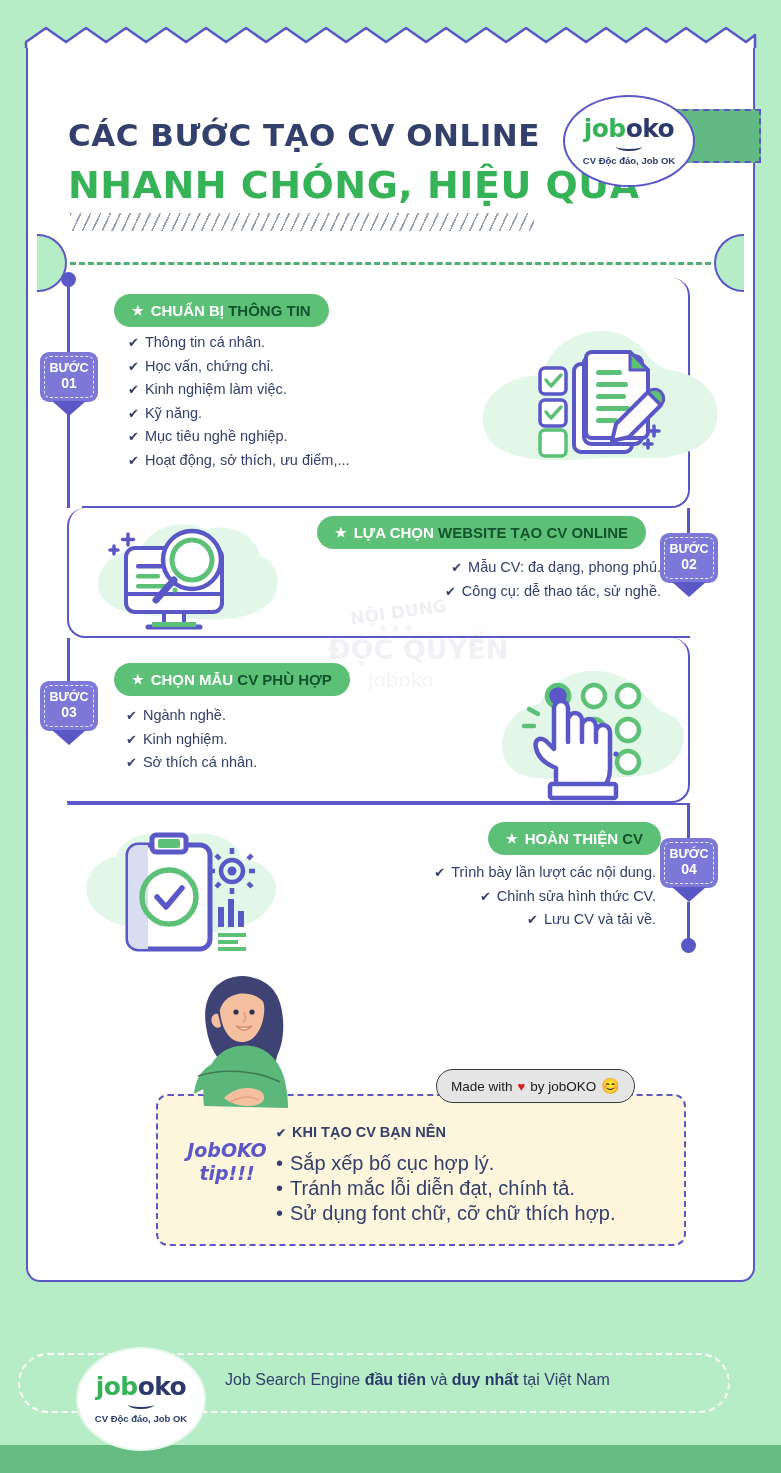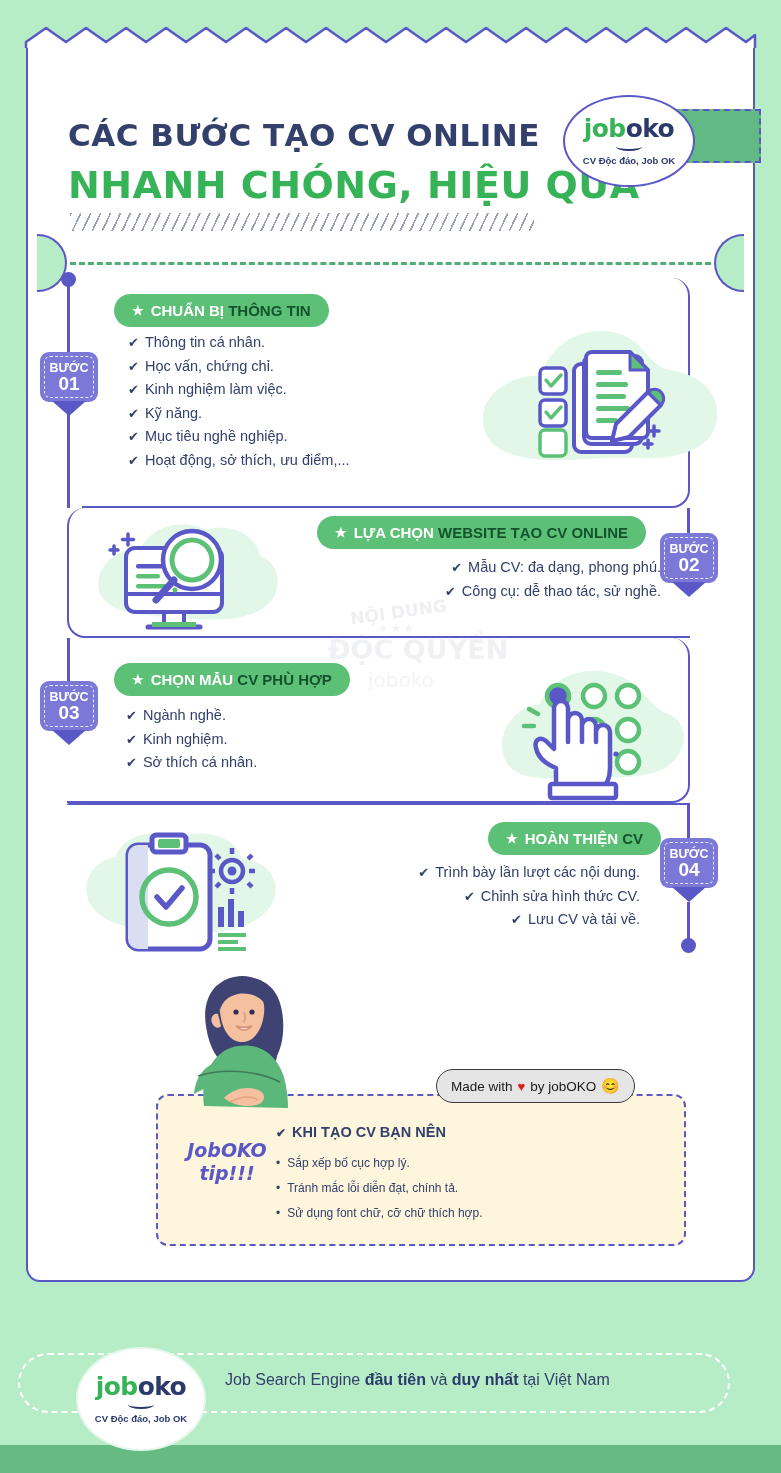--- a/index.html
+++ b/index.html
@@ -150,21 +150,21 @@
     border: 1.6px dashed rgba(255,255,255,.85);
     border-radius: 6px;
   }
   .step-badge::after {
     content: ""; position: absolute;
     left: 12px; bottom: -14px;
     border-left: 17px solid transparent;
     border-right: 17px solid transparent;
     border-top: 15px solid #5a57c6;
   }
-  .step-badge .num { display: block; font-size: 19px; }
+  .step-badge .num { display: block; font-size: 14px; }
 
   
   .pill {
     position: absolute;
     height: 33px;
     background: #5cc177;
     border-radius: 17px;
     color: #ffffff;
     display: flex; align-items: center;
     padding: 0 18px;
@@ -207,21 +207,21 @@
   .tip-label {
     position: absolute; left: 158px; top: 1113px;
     width: 86px; text-align: center;
     color: #5a57c6; font-weight: bold; font-style: italic;
     font-size: 19px; line-height: 23px;
     font-family: "DejaVu Sans", sans-serif;
   }
   .tip-list { position: absolute; left: 250px; top: 1098px; color: #33406b; }
   .tip-head { font-size: 14.5px; font-weight: bold; margin-bottom: 11px; }
   .tip-head .ck { margin-right: 6px; font-size: 12px; }
-  .tip-item { font-size: 12px; line-height: 25px; }
+  .tip-item { font-size: 20px; line-height: 25px; }
   .tip-item .bu { margin-right: 7px; }
 
   .made-badge {
     position: absolute; left: 410px; top: 1043px;
     height: 34px;
     background: #e5e5e5;
     border: 1.6px solid #3a3a3a;
     border-radius: 17px;
     display: flex; align-items: center; gap: 5px;
     padding: 0 14px;
@@ -421,21 +421,21 @@
     <div class="connector" style="left:661px; top:876px; width:3px; height:42px;"></div>
     <div class="dot" style="left:655px; top:912px;"></div>
 
     <div class="pill" style="left:462px; top:796px;">
       <span class="star">★</span>
       <span>HOÀN THIỆN</span>
       <span>&nbsp;</span>
       <span class="dark">CV</span>
     </div>
 
-    <div class="blist right" style="left:314px; top:835px; width:300px;">
+    <div class="blist right" style="left:330px; top:835px; width:300px;">
       <div><span class="ck">✔</span><span>Trình bày lần lượt các nội dung.</span></div>
       <div><span class="ck">✔</span><span>Chỉnh sửa hình thức CV.</span></div>
       <div><span class="ck">✔</span><span>Lưu CV và tải về.</span></div>
     </div>
 
     <svg class="ill" style="left:50px; top:795px;" width="220" height="150" viewBox="0 0 220 150">
       <path d="M18,88 C2,70 12,40 40,36 C46,14 78,6 100,18 C124,6 160,14 166,38 C196,40 208,66 194,86 C180,106 146,114 108,112 C66,110 32,106 18,88 Z" fill="#e2f7e7"></path>
       <rect x="52" y="24" width="82" height="104" rx="10" fill="#fff" stroke="#5a57c6" stroke-width="5"></rect>
       <path d="M52,34 a10,10 0 0 1 10,-10 h10 v104 h-10 a10,10 0 0 1 -10,-10 z" fill="#d9def3"></path>
       <rect x="76" y="14" width="34" height="17" rx="4" fill="#fff" stroke="#5a57c6" stroke-width="5"></rect>

